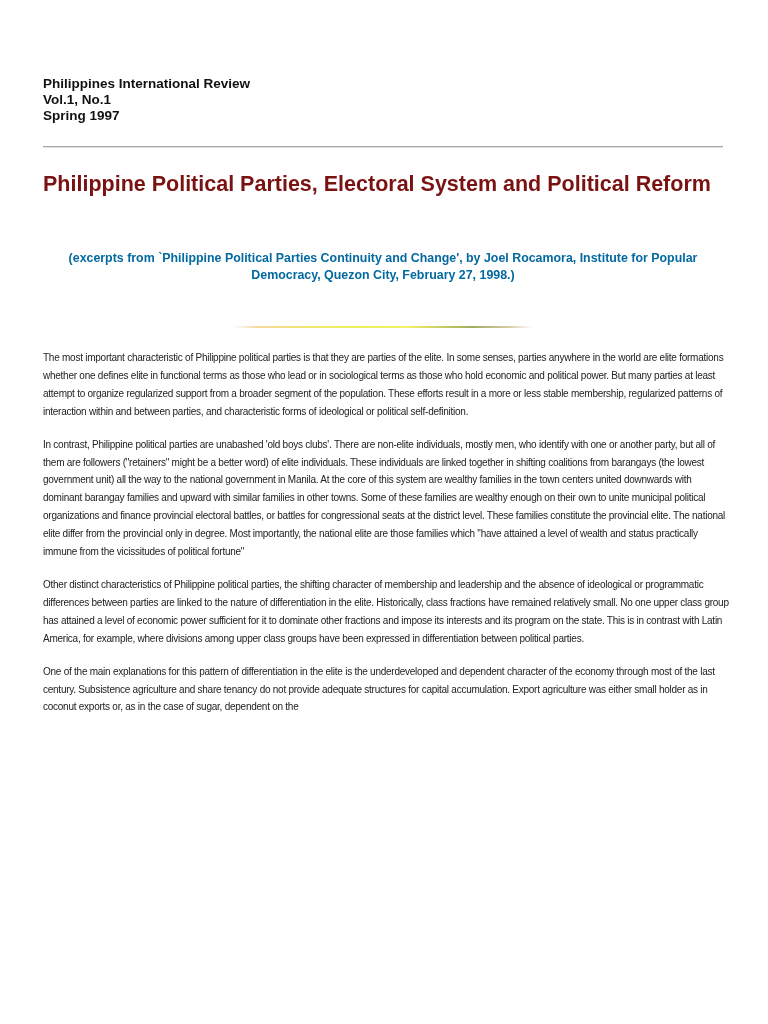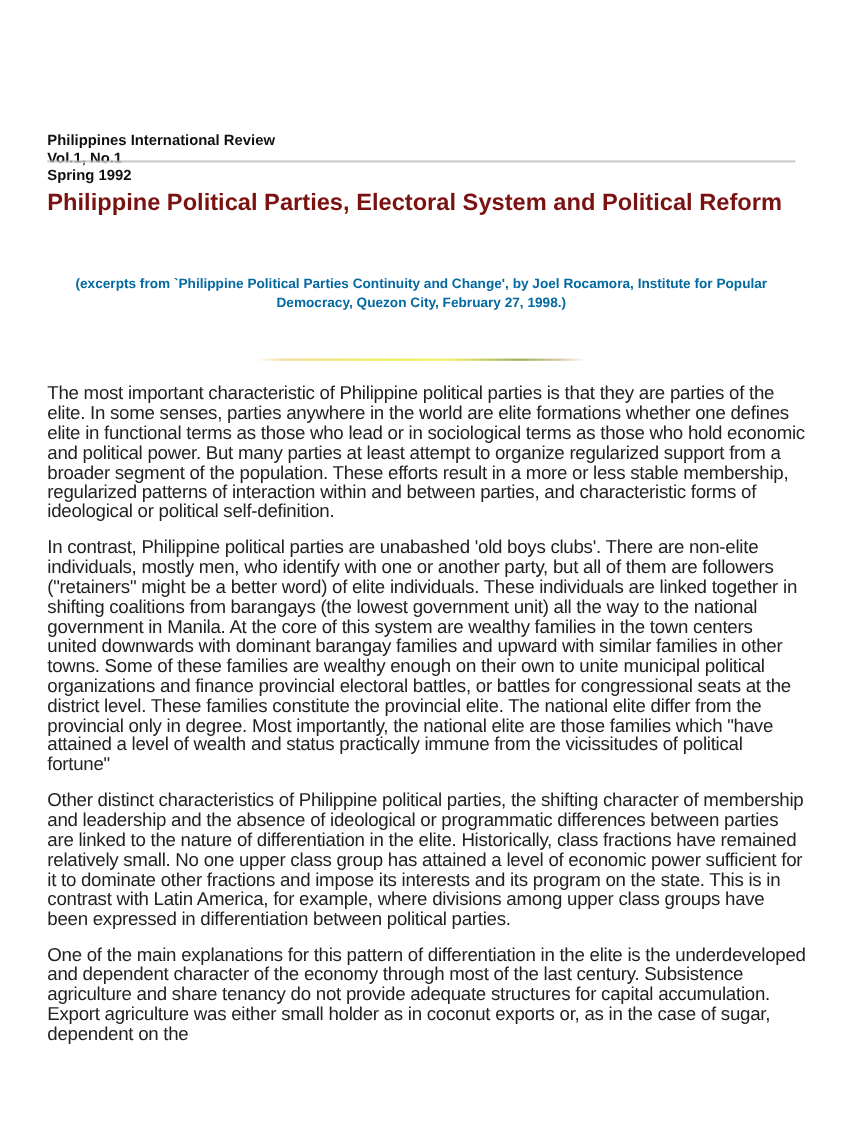--- a/index.html
+++ b/index.html
@@ -22,21 +22,20 @@
       width: 682px;
     }
     .masthead {
       position: absolute;
       left: 0;
       top: 76px;
       font-weight: bold;
       font-size: 13.5px;
       line-height: 16px;
       color: #111111;
-      margin-top: 44px;
     }
     .masthead div { white-space: nowrap; }
     .rule {
       position: absolute;
       left: 0;
       top: 146px;
       width: 680px;
       height: 0;
       border-top: 1px solid #a8a8a8;
       border-bottom: 1px solid #e0e0e0;
@@ -77,38 +76,38 @@
         #f3f06a 58%,
         #9fae5e 80%,
         #d9c9a8 92%,
         rgba(255,255,255,0) 100%);
     }
     .body-text {
       position: absolute;
       left: 0;
       top: 349px;
       width: 690px;
-      font-size: 17px;
+      font-size: 10px;
       line-height: 17.9px;
       color: #222222;
       letter-spacing: -0.25px;
     }
     .body-text p {
       margin: 0 0 15px 0;
     }
   </style>
 </head>
 <body>
 
 <div class="page">
 
   <div class="masthead">
     <div>Philippines International Review</div>
     <div>Vol.1, No.1</div>
-    <div>Spring 1992</div>
+    <div>Spring 1997</div>
   </div>
 
   <div class="rule"></div>
 
   <div class="title">Philippine Political Parties, Electoral System and Political Reform</div>
 
   <div class="subtitle">(excerpts from `Philippine Political Parties Continuity and Change', by Joel Rocamora, Institute for Popular Democracy, Quezon City, February 27, 1998.)</div>
 
   <div class="divider"></div>
 

